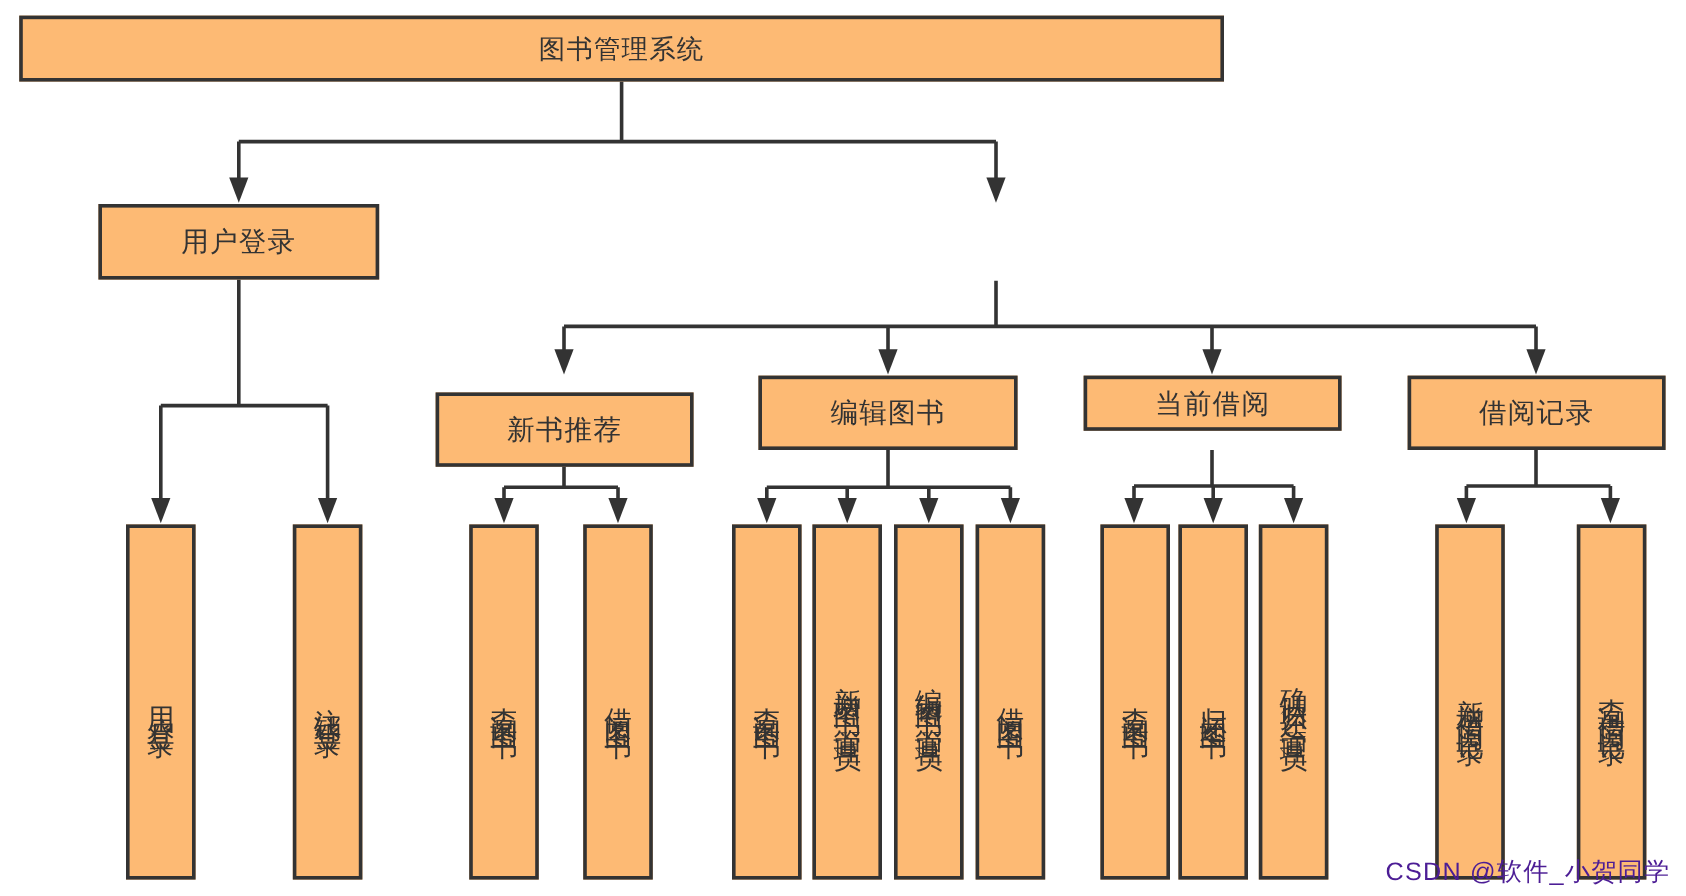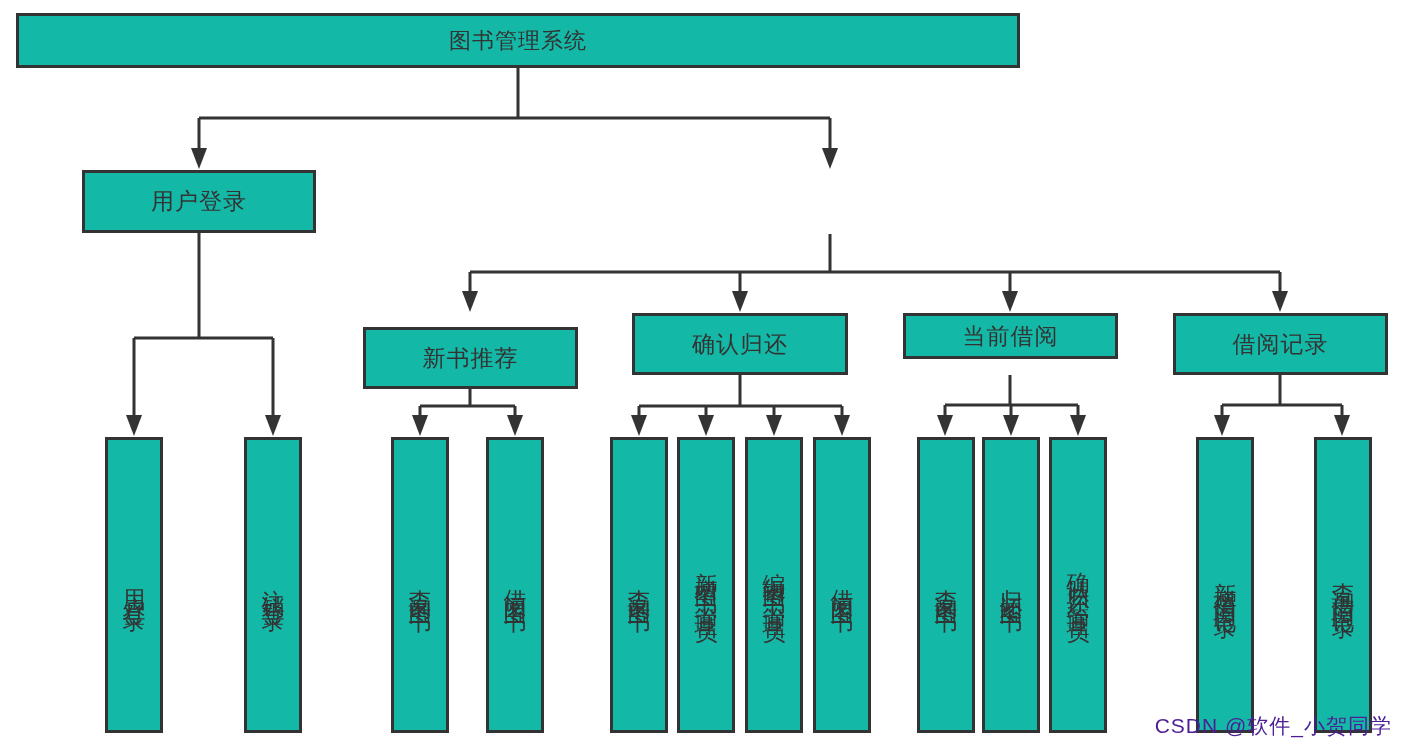--- a/index.html
+++ b/index.html
@@ -14,21 +14,21 @@
   #connectors {
     position: absolute;
     left: 0; top: 0;
     width: 1405px; height: 747px;
     pointer-events: none;
   }
   .box {
     position: absolute;
     box-sizing: border-box;
     border: 3px solid #333333;
-    background: #14b8a6;
+    background: #fdba74;
     color: #333333;
     display: flex;
     align-items: center;
     justify-content: center;
     font-size: 23px;
     letter-spacing: 1px;
     z-index: 2;
   }
   .box.root { font-size: 22px; }
   .vbox span {
@@ -98,21 +98,21 @@
       <polygon points="1214,415 1230,415 1222,436"></polygon>
       <polygon points="1334,415 1350,415 1342,436"></polygon>
     </g>
   </svg>
 
   <div class="box root" style="left:16px; top:13px; width:1004px; height:55px;">图书管理系统</div>
 
   <div class="box" style="left:82px; top:170px; width:234px; height:63px;">用户登录</div>
 
   <div class="box" style="left:363px; top:313px; width:215px; height:62px;margin-top:14px;">新书推荐</div>
-  <div class="box" style="left:632px; top:313px; width:216px; height:62px;">确认归还</div>
+  <div class="box" style="left:632px; top:313px; width:216px; height:62px;">编辑图书</div>
   <div class="box" style="left:903px; top:313px; width:215px; height:46px;">当前借阅</div>
   <div class="box" style="left:1173px; top:313px; width:215px; height:62px;">借阅记录</div>
 
   <div class="box vbox" style="left:105px; top:437px; width:58px; height:296px;">
     <span>用户登录</span>
   </div>
   <div class="box vbox" style="left:244px; top:437px; width:58px; height:296px;">
     <span>注销登录</span>
   </div>
 

